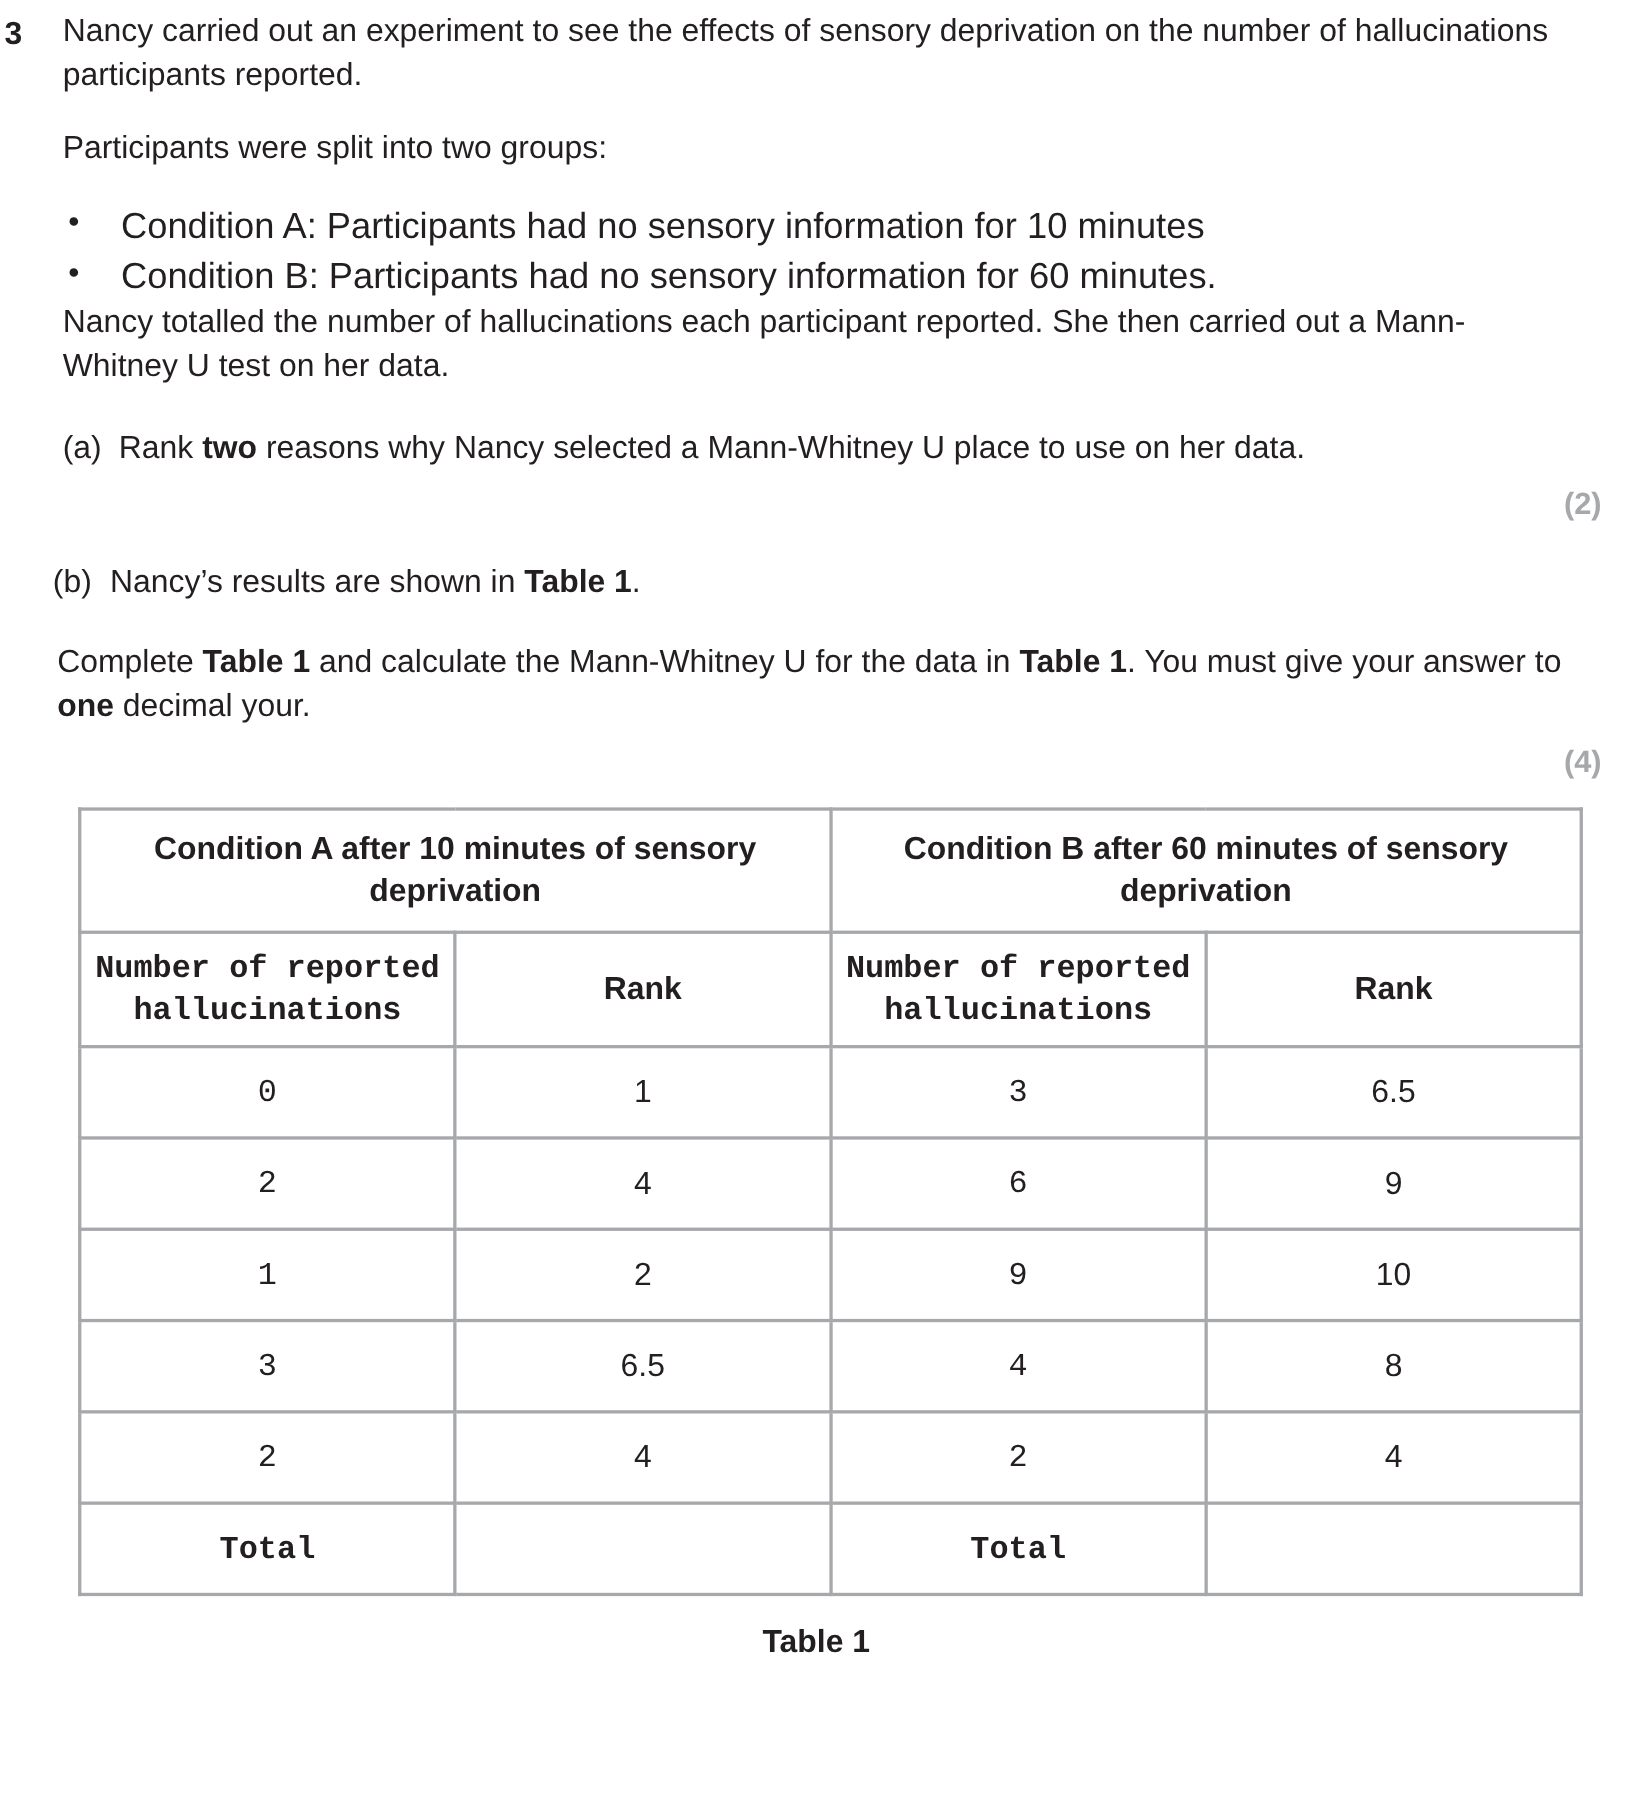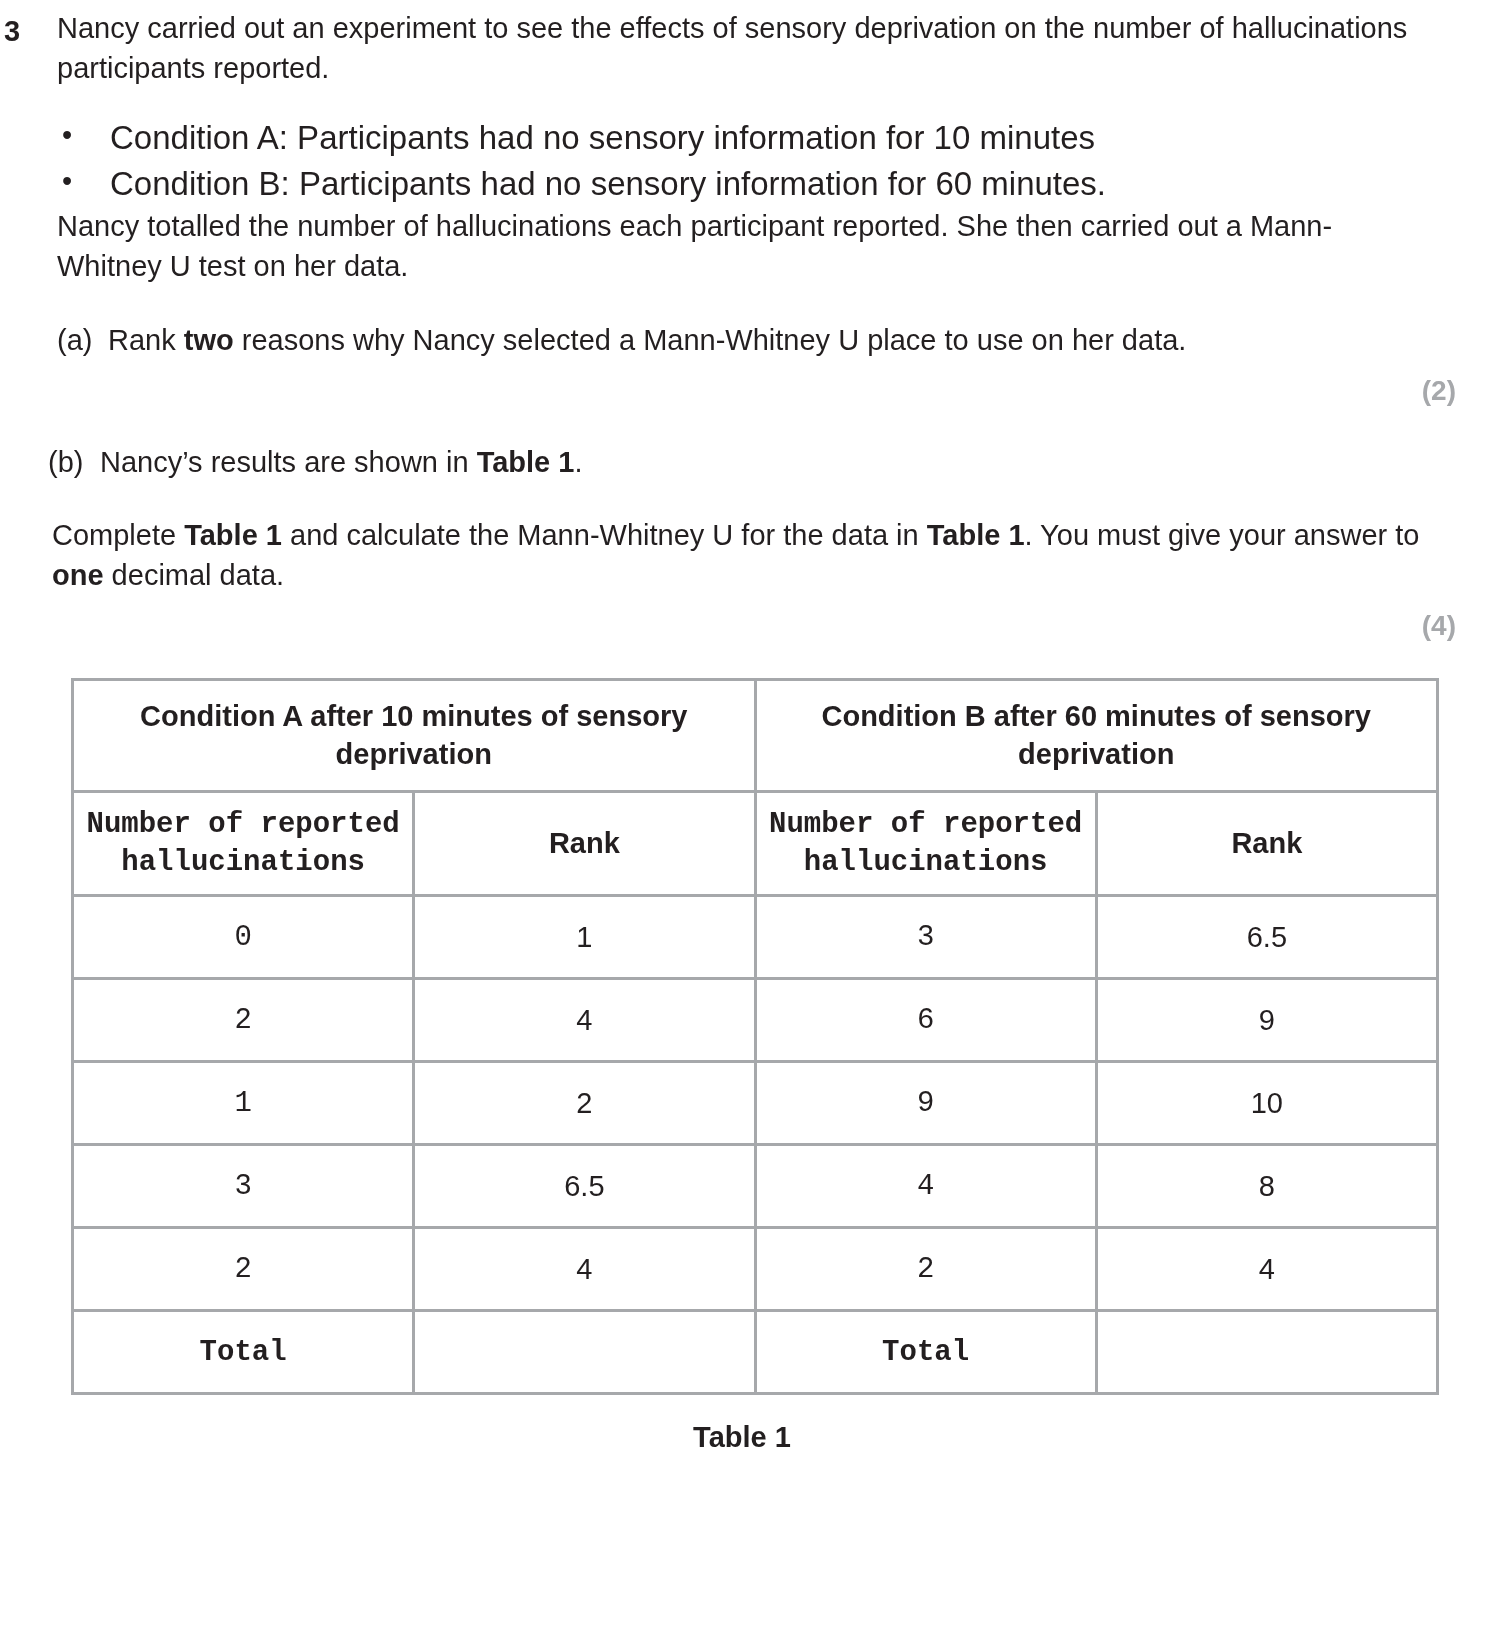--- a/index.html
+++ b/index.html
@@ -129,21 +129,21 @@
     font-size: 28px;
     padding-right: 36px;
     line-height: 1.2;
   }
 
   .marks-a { margin-top: 14px; }
   .marks-b { margin-top: 14px; }
 
   
   .table-wrap {
-    margin-top: 36px;
+    margin-top: 25px;
     padding-left: 71px;
     padding-right: 53px;
   }
 
   table.data {
     width: 100%;
     border-collapse: collapse;
     table-layout: fixed;
   }
 
@@ -199,20 +199,21 @@
 <div class="page">
 
   <div class="question">
 
     <div class="qnum">3</div>
 
     <div class="qbody">
 
       <div class="para">Nancy carried out an experiment to see the effects of sensory deprivation on the number of hallucinations participants reported.</div>
 
+      <div class="para">Participants were split into two groups:</div>
 
       <div class="bullets">
         <div class="bullet-row">
           <span class="bullet-dot">•</span>
           <span class="bullet-text">Condition A: Participants had no sensory information for 10 minutes</span>
         </div>
         <div class="bullet-row">
           <span class="bullet-dot">•</span>
           <span class="bullet-text">Condition B: Participants had no sensory information for 60 minutes.</span>
         </div>
@@ -229,21 +230,21 @@
       </div>
       <div class="marks marks-a">(2)</div>
     </div>
 
     <div class="part">
       <div class="part-inner part-b">
         <span class="part-label">(b)</span>
         <span class="part-text"><span>Nancy’s results are shown in </span><b>Table 1</b><span>.</span></span>
       </div>
 
-      <div class="subpara part-b"><span>Complete </span><b>Table 1</b><span> and calculate the Mann-Whitney U for the data in </span><b>Table 1</b><span>. You must give your answer to </span><b>one</b><span> decimal data.</span></div>
+      <div class="subpara part-b"><span>Complete </span><b>Table 1</b><span> and calculate the Mann-Whitney U for the data in </span><b>Table 1</b><span>. You must give your answer to </span><b>one</b><span> decimal your.</span></div>
 
       <div class="marks marks-b">(4)</div>
     </div>
 
   </div>
 
   <div class="table-wrap">
     <table class="data">
       <tbody>
         <tr>

